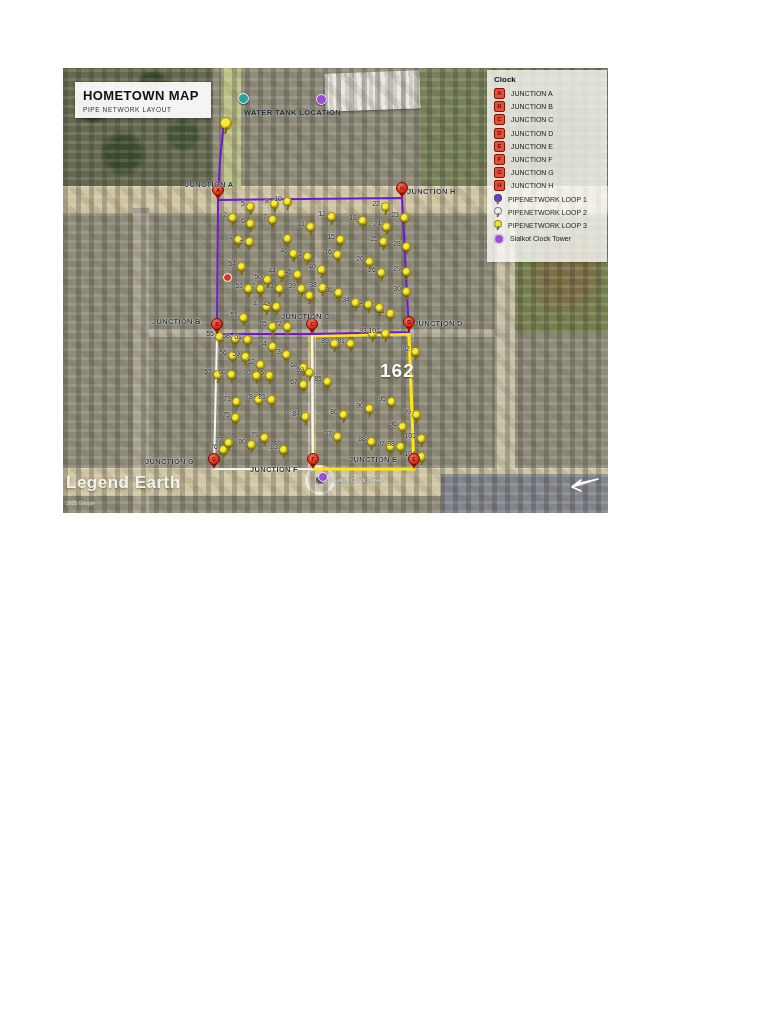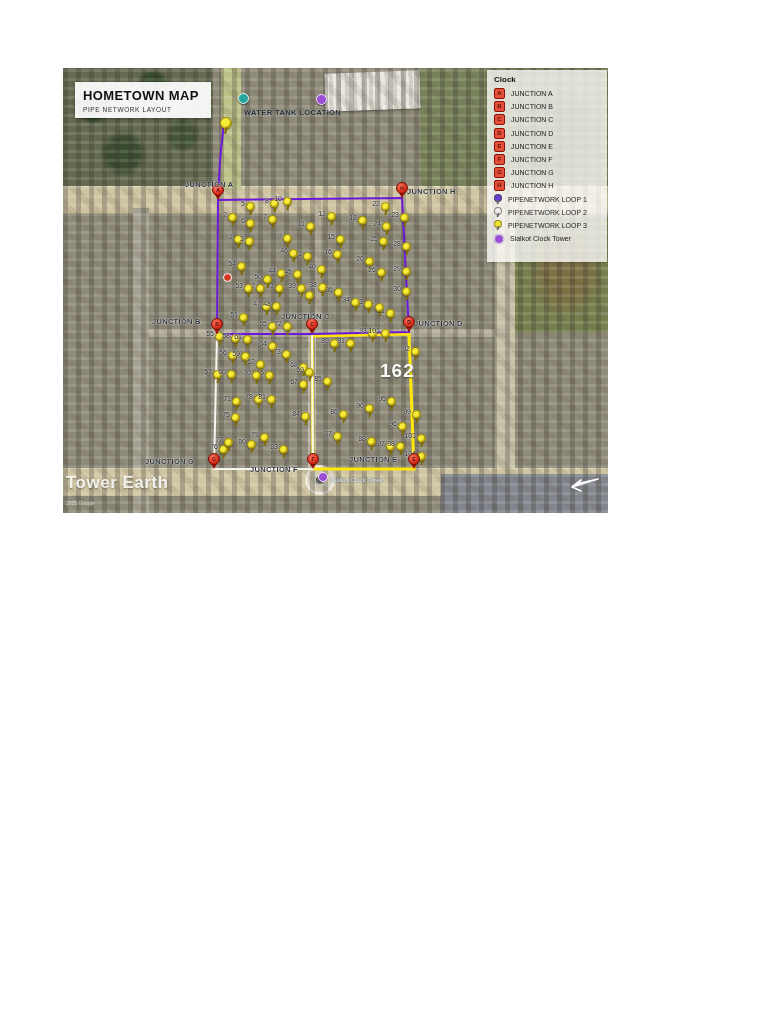--- a/index.html
+++ b/index.html
@@ -550,21 +550,21 @@
     </div>
 
   <div class="wt-label">WATER TANK LOCATION</div>
   <div class="big-num">162</div>
   <div class="ct-label">Sialkot Clock Tower</div>
   <div class="poi poi-teal"></div>
   <div class="poi poi-purple"></div>
   <div class="poi poi-red"></div>
   <div class="poi poi-tower"></div>
 
-  <div class="watermark">Tower Earth</div>
+  <div class="watermark">Legend Earth</div>
   <div class="copyright">2025 Google</div>
 
   <svg class="compass" width="42" height="22">
     <path d="M39 5 L13 13 L22 6 M13 13 L22 17 M39 5 L17 10" stroke="#ffffff" stroke-width="1.6" fill="none" stroke-linecap="round"></path>
   </svg>
 
   <div class="title-box">
     <h1>HOMETOWN MAP</h1>
     <h2>PIPE NETWORK LAYOUT</h2>
   </div>

